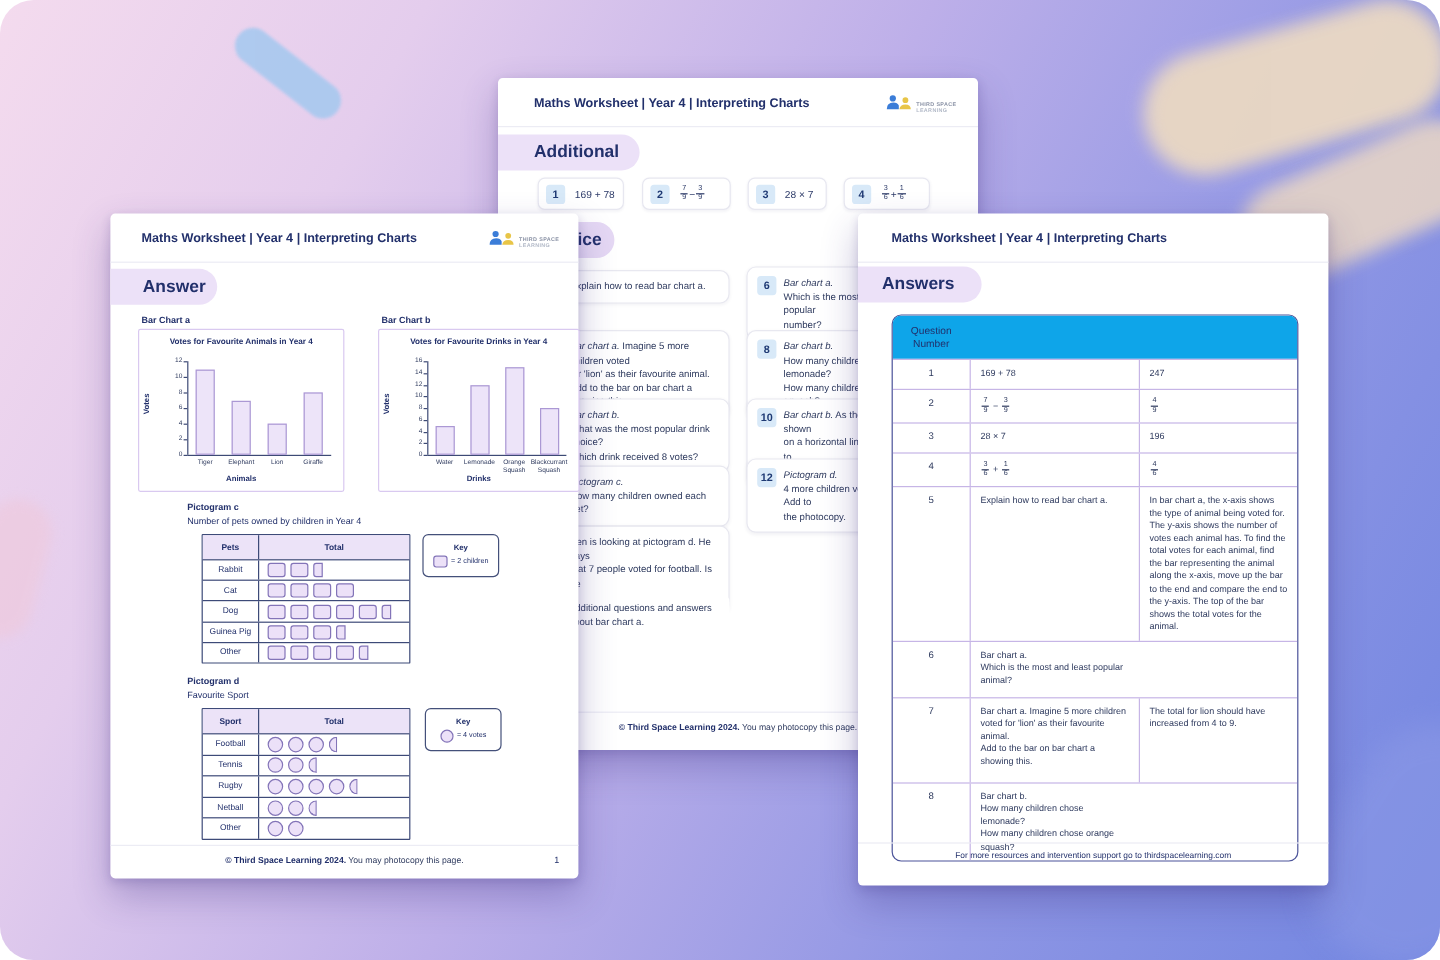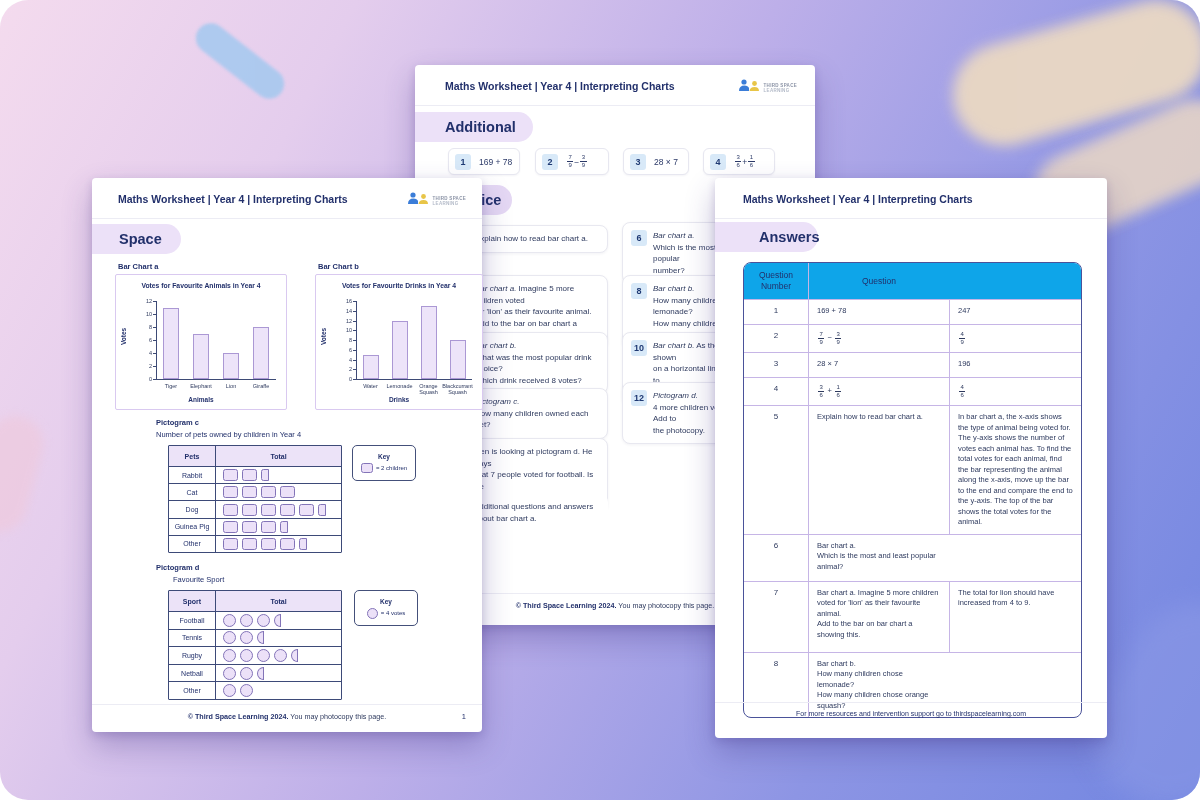--- a/index.html
+++ b/index.html
@@ -235,21 +235,21 @@
             <circle cx="16.5" cy="5.5" r="2.4" fill="#e8c547"></circle>
             <path d="M11.5 13 Q12 9 16.5 9 Q21 9 21 13 Z" fill="#e8c547"></path>
           </svg></span>
         <div class="logo-text">
           <div>THIRD SPACE</div>
           <div style="color: rgb(179, 186, 200);">LEARNING</div>
         </div>
       </div>
     <div class="hr" style="top:40px;"></div>
     <div class="pill" style="top:46px;width:89px;">
-      <span>Space</span>
+      <span>Answer</span>
     </div>
     <div class="tiny-label" style="left:26px;top:84px;">Bar Chart a</div>
     <div class="tiny-label" style="left:226px;top:84px;">Bar Chart b</div>
     <div class="chart-box" style="left:23px;top:96px;">
         <div class="chart-title">Votes for Favourite Animals in Year 4</div>
         <div class="ylabel" style="left: -13px; top: 58px;">Votes</div>
         <div class="axis" style="left: 40px; top: 26px; width: 1px; height: 78px;"></div>
         <div class="axis" style="left: 40px; top: 104px; width: 120px; height: 1px;"></div>
         <div class="ytick" style="left: 20px; top: 101px;">0</div>
         <div class="tickmark" style="left: 37px; top: 104px;"></div>
@@ -384,21 +384,21 @@
       </div>
     <div class="key-box" style="left:260px;top:267px;">
         <div class="key-title">Key</div>
         <div class="key-row">
           <span class="sym square"></span>
           <span>= 2 children</span>
         </div>
       </div>
 
     <div class="tiny-label" style="left:64px;top:385px;">Pictogram d</div>
-    <div class="tiny-label" style="left:81px;top:397px;font-weight:normal;">Favourite Sport</div>
+    <div class="tiny-label" style="left:64px;top:397px;font-weight:normal;">Favourite Sport</div>
     <div class="picto-table" style="left:76px;top:412px;height:110px;">
         <div class="picto-row head">
           <div class="picto-c1">Sport</div>
           <div class="picto-c2">Total</div>
         </div>
         <div class="picto-row">
           <div class="picto-c1">Football</div>
           <div class="picto-c2">
             <span class="sym circle"></span>
             <span class="sym circle"></span>
@@ -452,26 +452,25 @@
     <div class="pg-footer" style="top:534px;">
       <b>© Third Space Learning 2024.</b><span> You may photocopy this page.</span>
     </div>
     <div class="page-num" style="top:534px;">1</div>
   </div>
 
   <div class="page" id="page-right" style="left:715px;top:178px;width:392px;height:560px;z-index:3;">
     <div class="pg-title" style="left:28px;">Maths Worksheet | Year 4 | Interpreting Charts</div>
     <div class="hr" style="top:40px;"></div>
     <div class="pill" style="top:44px;width:103px;">
-      <span style="padding-left:44px;">Answers</span>
+      <span style="padding-left:20px;">Answers</span>
     </div>
     <div class="ans-table" id="answers-table" style="left:28px;top:84px;width:339px;">
         <div class="ans-row head" style="min-height: 36px;">
           <div class="ans-cell num" style="border-left: none;">Question Number</div>
-          <div class="ans-cell">Question</div>
         </div>
         <div class="ans-row" style="min-height: 24px;">
           <div class="ans-cell num">1</div>
           <div class="ans-cell">
             <div><span>169 + 78</span></div>
           </div>
           <div class="ans-cell">
             <div><span>247</span></div>
           </div>
         </div>

